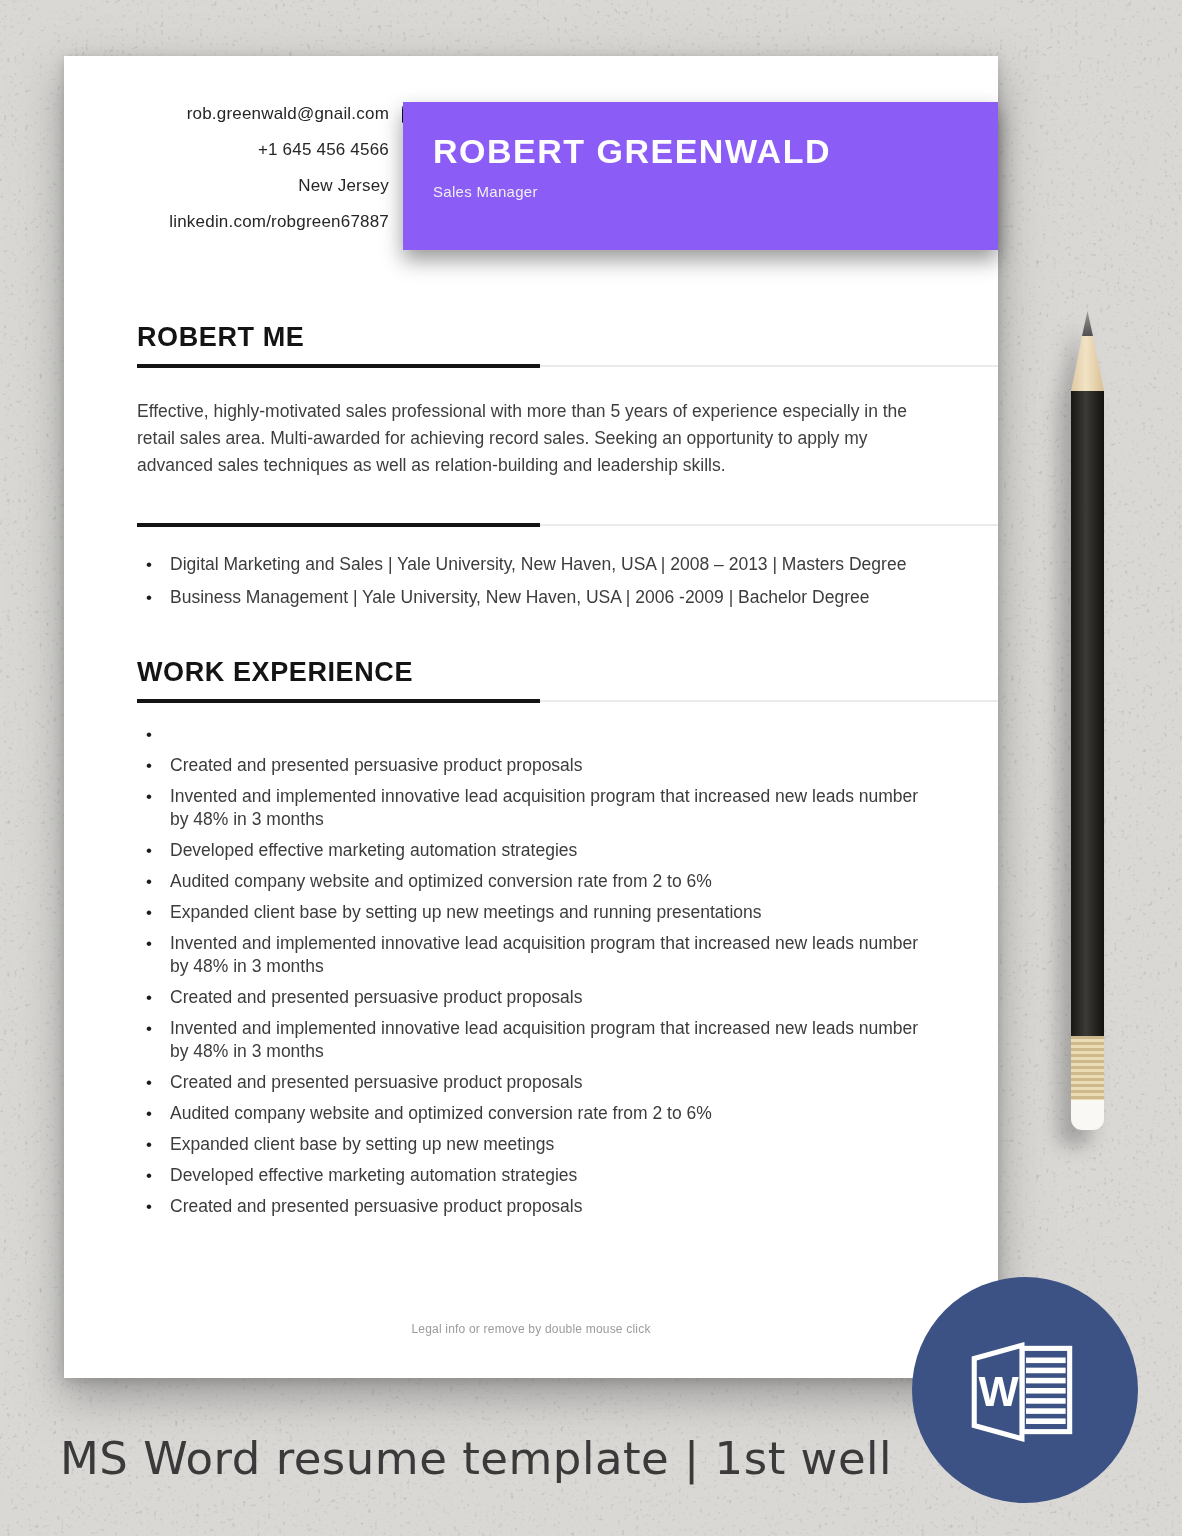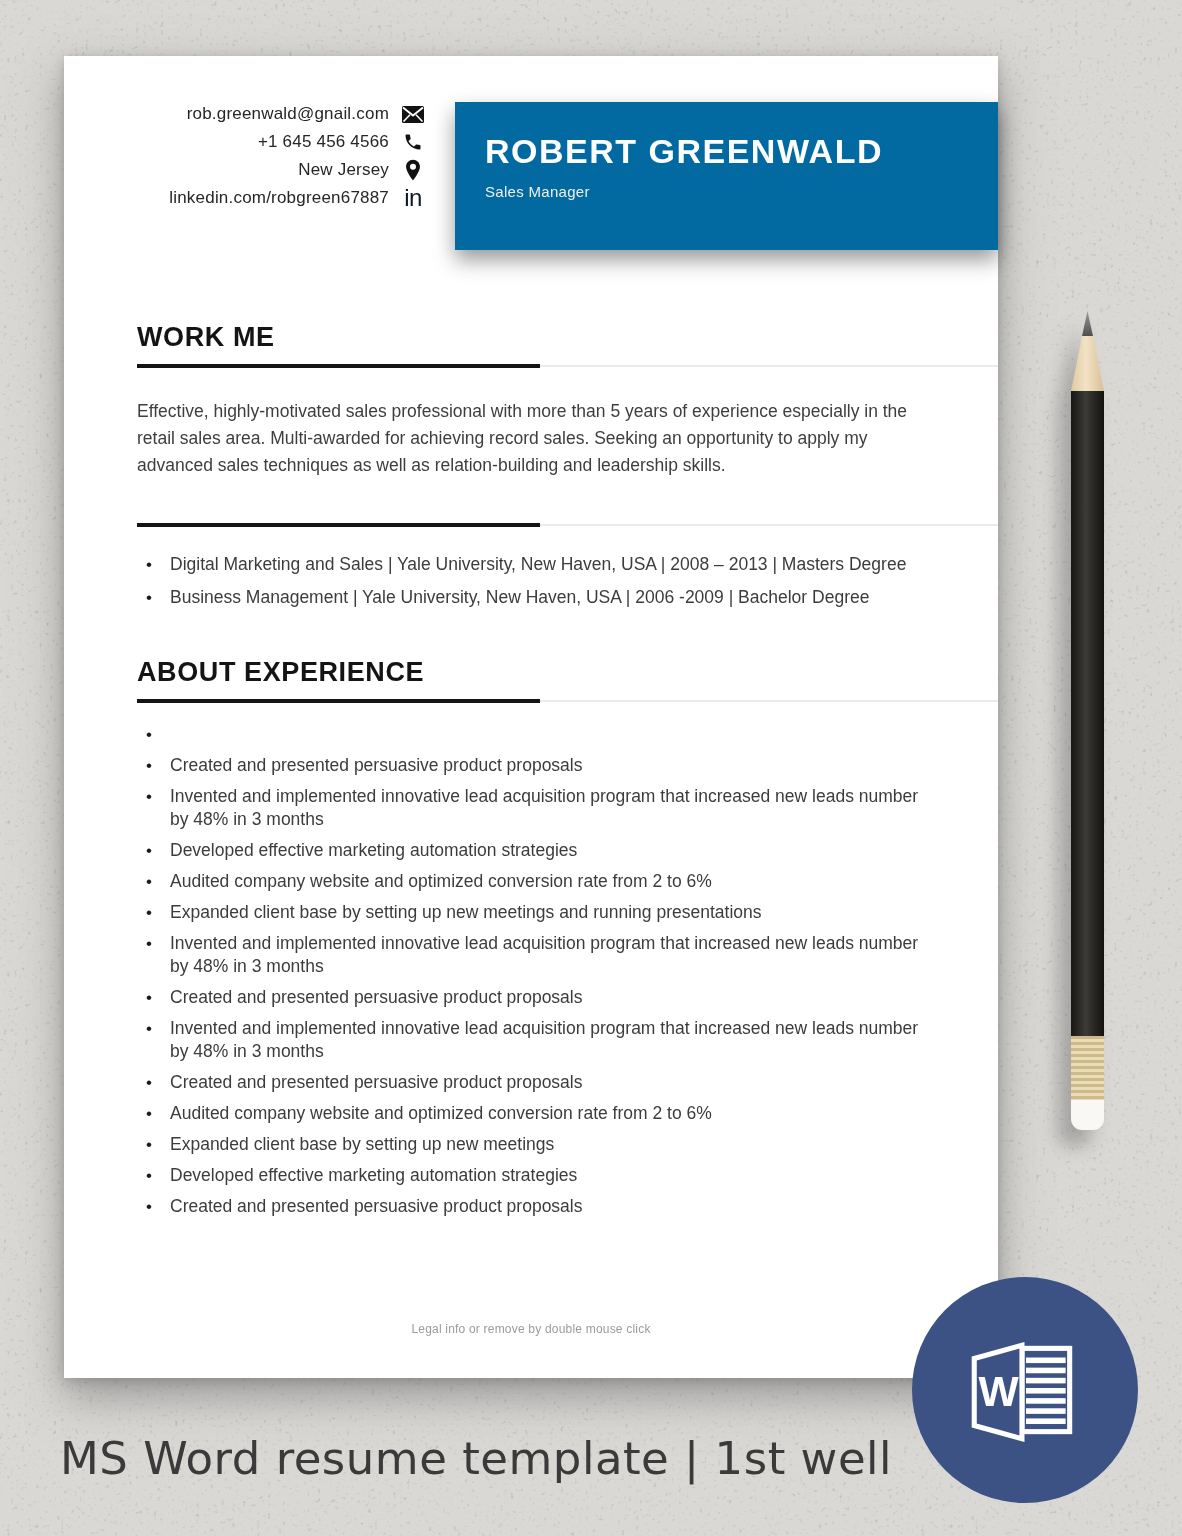--- a/index.html
+++ b/index.html
@@ -14,29 +14,29 @@
 
   
   .paper {
     position:absolute; left:64px; top:56px; width:934px; height:1322px;
     background:#ffffff; z-index:2;
     box-shadow:0 18px 40px rgba(90,90,90,.5), 0 3px 10px rgba(110,110,110,.35);
   }
   .paper-header { position:relative; height:252px; }
 
   .contact-block { position:absolute; left:70px; top:46px; width:290px;
-    display:flex; flex-direction:column; gap:4px; }
+    display:flex; flex-direction:column; gap:12px; }
   .contact-row { display:flex; align-items:center; justify-content:flex-end; gap:13px; height:24px; }
   .contact-label { font-size:17px; color:#262626; letter-spacing:.2px; white-space:nowrap; }
   .cicon { width:22px; height:22px; display:flex; align-items:center; justify-content:center; flex:0 0 22px; }
   .linkedin-glyph { font-size:24px; font-weight:400; color:#0f172a; letter-spacing:-0.5px; line-height:22px; }
 
   .name-banner {
-    position:absolute; right:0; top:46px; width:543px; height:148px;
-    background:#0369a1; color:#fff; padding:30px 20px 0 30px;
+    position:absolute; right:0; top:46px; width:595px; height:148px;
+    background:#8b5cf6; color:#fff; padding:30px 20px 0 30px;
     box-shadow:0 10px 20px rgba(0,0,0,.4);
   }
   .banner-name { font-size:34px; font-weight:800; letter-spacing:1.5px; color:#fdfdfd; }
   .banner-title { margin-top:12px; font-size:15px; font-weight:400; color:#efefef; letter-spacing:.3px; }
 
   .content { padding:0 25px 0 73px; }
   .section-heading { font-size:27px; font-weight:800; color:#141414; letter-spacing:.6px; }
   .rule { position:relative; height:4px; margin-top:11px; width:861px; }
   .rule::before { content:""; position:absolute; left:0; top:0; width:403px; height:4px; background:#141414; }
   .rule::after  { content:""; position:absolute; left:403px; right:0; top:1px; height:2px; background:#ebebeb; }
@@ -140,21 +140,21 @@
 
     <div class="name-banner">
       <div class="banner-name">ROBERT GREENWALD</div>
       <div class="banner-title">Sales Manager</div>
     </div>
   </div>
 
   <div class="content">
 
     <section class="about-section">
-      <h2 class="section-heading">WORK ME</h2>
+      <h2 class="section-heading">ROBERT ME</h2>
       <div class="rule"></div>
       <p class="about-body">Effective, highly-motivated  sales professional with more than 5 years of experience especially in the retail sales area. Multi-awarded for achieving record sales. Seeking an opportunity to apply my advanced sales techniques as well as relation-building  and leadership skills.</p>
     </section>
 
     <section class="education-section">
       <div class="rule"></div>
       <ul class="plain edu-list">
 
           <li class="bullet-item">
             <span class="dot">•</span>
@@ -162,21 +162,21 @@
           </li>
 
           <li class="bullet-item">
             <span class="dot">•</span>
             <span class="bullet-text">Business Management | Yale University, New Haven, USA | 2006 -2009 | Bachelor Degree</span>
           </li>
         </ul>
     </section>
 
     <section class="work-section">
-      <h2 class="section-heading">ABOUT EXPERIENCE</h2>
+      <h2 class="section-heading">WORK EXPERIENCE</h2>
       <div class="rule"></div>
       <ul class="plain work-list">
 
           <li class="bullet-item">
             <span class="dot">•</span>
           </li>
 
           <li class="bullet-item">
             <span class="dot">•</span>
             <span class="bullet-text">Created and presented persuasive product proposals</span>

